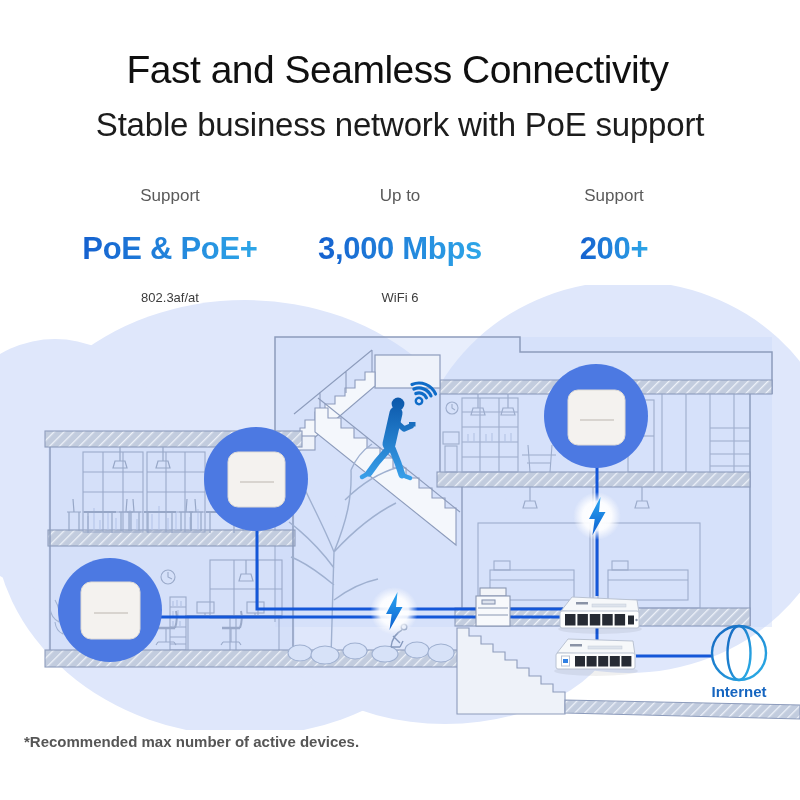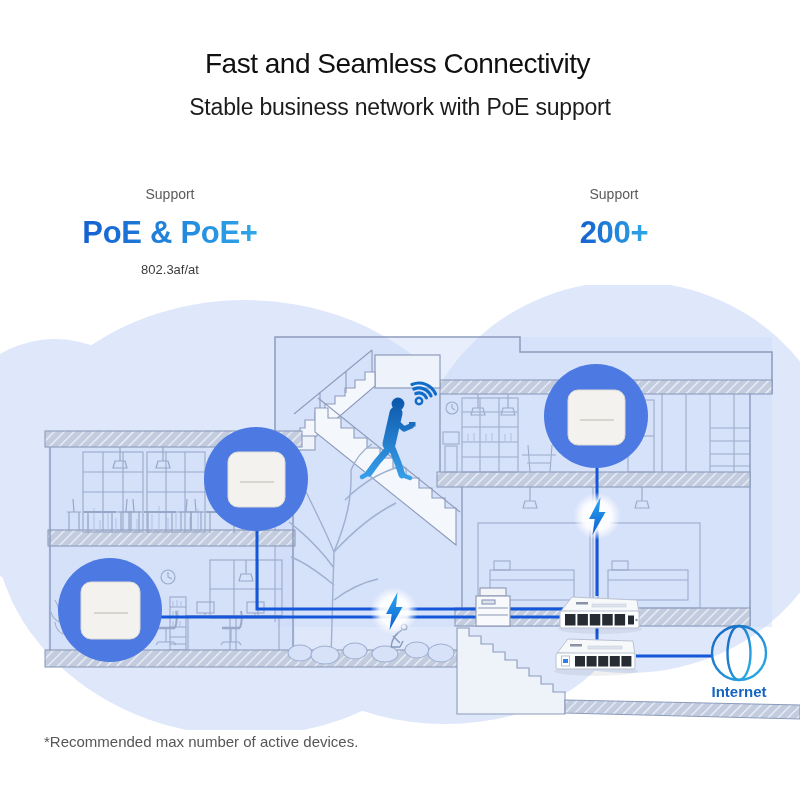--- a/index.html
+++ b/index.html
@@ -5,65 +5,70 @@
   html,body{margin:0;padding:0;}
   body{
     width:800px;height:800px;position:relative;overflow:hidden;
     background:#ffffff;
     font-family:"Liberation Sans","DejaVu Sans",sans-serif;
     -webkit-font-smoothing:antialiased;
   }
   .page{position:absolute;inset:0;}
   header{position:absolute;top:0;left:0;width:800px;text-align:center;}
   h1{
-    margin:48px 16px 0 0;font-size:28px;font-weight:400;color:#101010;
+    margin:48px 16px 0 0;font-size:39px;font-weight:400;color:#101010;
     letter-spacing:-0.5px;
     padding-left:11px;
   }
   h2{
-    margin:14px 0 0 0;font-size:23px;font-weight:400;color:#1c1c1c;
+    margin:14px 0 0 0;font-size:33px;font-weight:400;color:#1c1c1c;
     letter-spacing:-0.2px;
   }
   .stat{position:absolute;top:186px;width:240px;text-align:center;}
   .stat-1{left:50px;}
   .stat-2{left:280px;}
   .stat-3{left:494px;}
-  .stat-label{font-size:14px;color:#5a5a5a;margin:0 0 9px 0;}
+  .stat-label{font-size:17px;color:#5a5a5a;margin:0 0 9px 0;}
   .stat-value{
-    font-size:31px;font-weight:700;margin:4px;letter-spacing:-0.3px;
+    font-size:31px;font-weight:700;margin:16px;letter-spacing:-0.3px;
     color:#1779d6;
   }
   @supports ((-webkit-background-clip:text) or (background-clip:text)){
     .stat-value{
       background:linear-gradient(90deg,#1561cf,#2ea7e8);
       -webkit-background-clip:text;background-clip:text;color:transparent;
       display:inline-block;
     }
   }
   .stat-sub{font-size:13px;color:#3c3c3c;margin:7px 0 0 0;}
   .illustration{position:absolute;left:0;top:285px;width:800px;height:445px;}
   .footnote{
-    position:absolute;left:44px;top:733px;margin:0;
-    font-size:15px;color:#565656;
+    position:absolute;left:24px;top:733px;margin:0;
+    font-size:15px;color:#565656;font-weight:bold;
   }
 </style>
 </head>
 <body>
 
 <div class="page">
 
   <header>
     <h1>Fast and Seamless Connectivity</h1>
     <h2>Stable business network with PoE support</h2>
   </header>
 
   <div class="stat stat-1">
     <p class="stat-label">Support</p>
     <p class="stat-value">PoE &amp; PoE+</p>
     <p class="stat-sub">802.3af/at</p>
+  </div>
+  <div class="stat stat-2">
+    <p class="stat-label">Up to</p>
+    <p class="stat-value">3,000 Mbps</p>
+    <p class="stat-sub">WiFi 6</p>
   </div>
   <div class="stat stat-3">
     <p class="stat-label">Support</p>
     <p class="stat-value">200+</p>
   </div>
 
   <svg class="illustration" viewBox="0 285 800 445">
     <defs>
       <pattern id="hatch" width="7" height="7" patternUnits="userSpaceOnUse" patternTransform="rotate(45)">
         <rect width="7" height="7" fill="#c2ccde"></rect>

